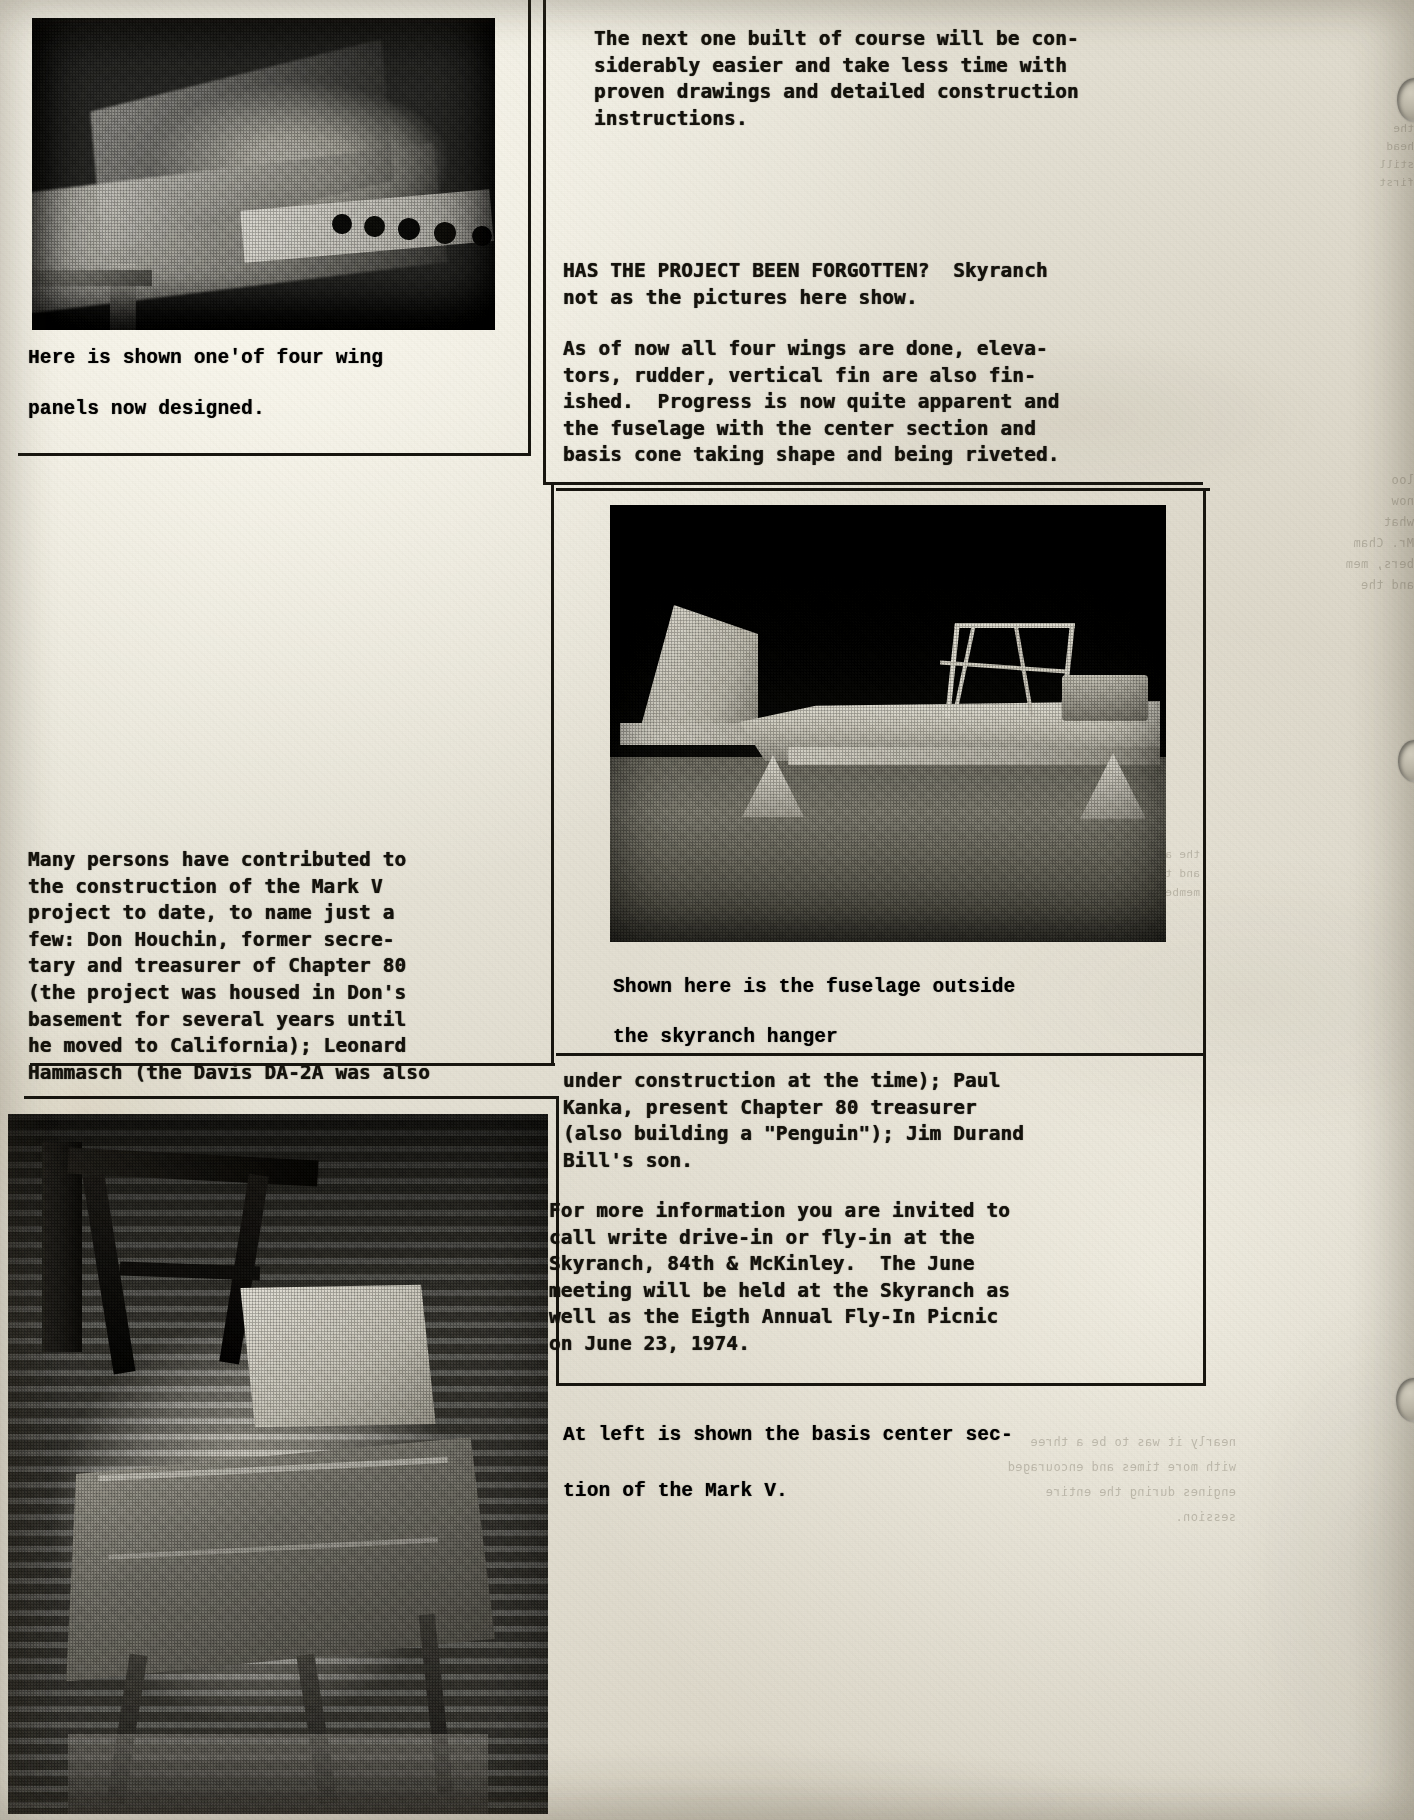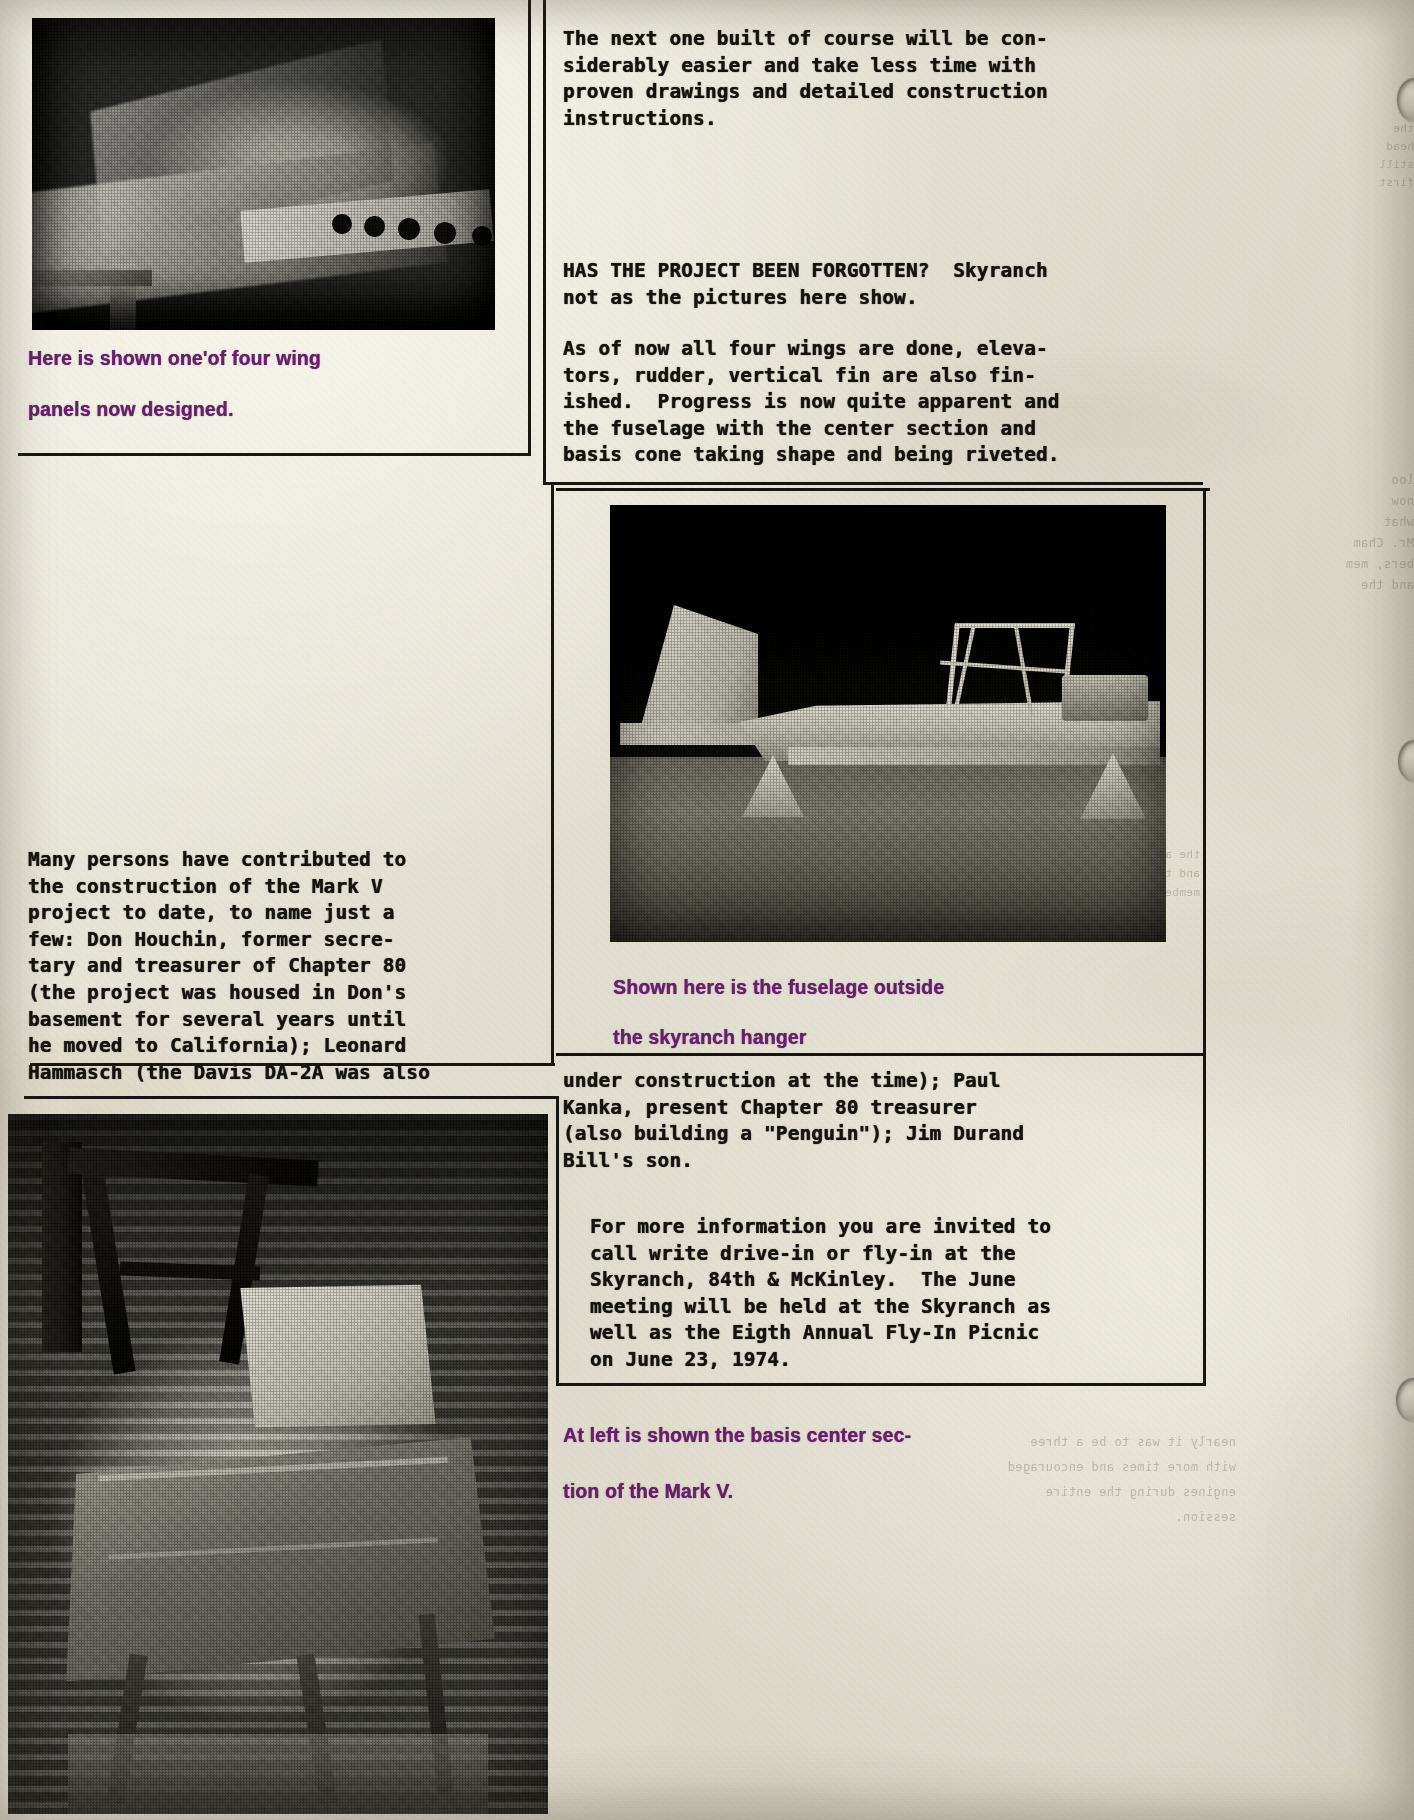--- a/index.html
+++ b/index.html
@@ -107,26 +107,26 @@
     color: #14120c;
     text-shadow:
       0.5px 0 0 rgba(20,18,12,.55),
       -0.4px 0.3px 0 rgba(20,18,12,.35),
       0 0 1.3px rgba(20,18,12,.55);
   }
 
   .cap {
     position: absolute;
     white-space: pre;
-    font-family: Liberation Sans, sans-serif;
+    font-family: Liberation Mono, monospace;
     font-weight: 700;
     font-size: 19.4px;
     line-height: 51px;
     letter-spacing: .2px;
-    color: #701a75;
+    color: #000000;
     text-shadow:
       0.5px 0 0 rgba(20,18,12,.5),
       0 0 1.3px rgba(20,18,12,.5);
   }
 
   
   .rule {
     position: absolute;
     background: #17150f;
   }
@@ -238,21 +238,21 @@
 
   <div class="cap" style="left:28px; top:333px; width:500px;">Here is shown one'of four wing</div>
   <div class="cap" style="left:28px; top:384px; width:500px;">panels now designed.</div>
 
   <div class="rule v" style="left:528px; top:0px; height:456px;"></div>
   <div class="rule h" style="left:18px; top:453px; width:512px;"></div>
 
   <div class="rule v" style="left:543px; top:0px; height:485px;"></div>
   <div class="rule h" style="left:543px; top:482px; width:660px;"></div>
 
-  <div class="tw" style="left:563px; top:26px;">The next one built of course will be con-
+  <div class="tw" style="left:594px; top:26px;">The next one built of course will be con-
 siderably easier and take less time with
 proven drawings and detailed construction
 instructions.</div>
 
 
   <div class="tw" style="left:563px; top:258px;">HAS THE PROJECT BEEN FORGOTTEN?  Skyranch
 not as the pictures here show.</div>
 
   <div class="tw" style="left:563px; top:336px;">As of now all four wings are done, eleva-
 tors, rudder, vertical fin are also fin-
@@ -326,21 +326,21 @@
   </div>
 
   <div class="cap" style="left:613px; top:962px;">Shown here is the fuselage outside</div>
   <div class="cap" style="left:613px; top:1012px;">the skyranch hanger</div>
 
   <div class="tw" style="left:563px; top:1068px;">under construction at the time); Paul
 Kanka, present Chapter 80 treasurer
 (also building a "Penguin"); Jim Durand
 Bill's son.</div>
 
-  <div class="tw" style="left:590px; top:1198px;margin-top:16px;">For more information you are invited to
+  <div class="tw" style="left:549px; top:1198px;">For more information you are invited to
 call write drive-in or fly-in at the
 Skyranch, 84th &amp; McKinley.  The June
 meeting will be held at the Skyranch as
 well as the Eigth Annual Fly-In Picnic
 on June 23, 1974.</div>
 
   <div class="rule v" style="left:1203px; top:1056px; height:330px;"></div>
   <div class="rule h" style="left:556px; top:1383px; width:650px;"></div>
 
   <div class="cap" style="left:563px; top:1410px;">At left is shown the basis center sec-</div>

